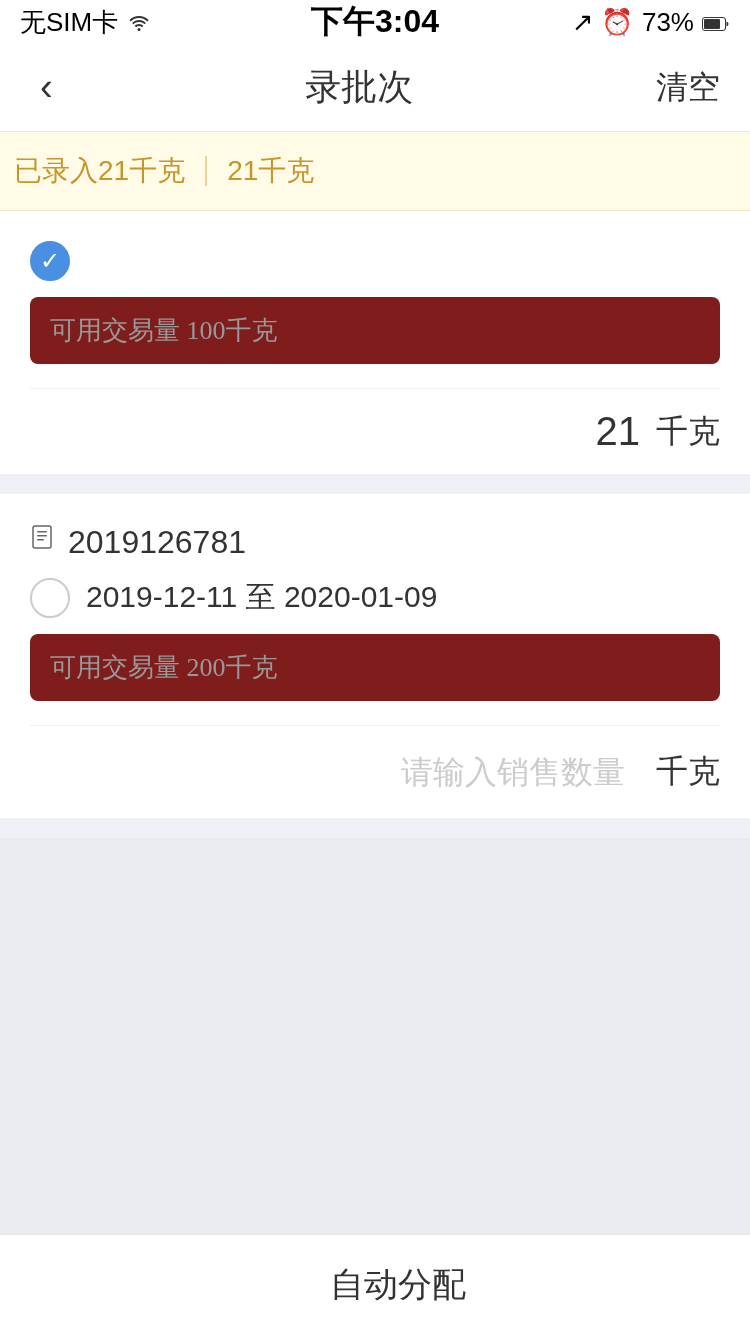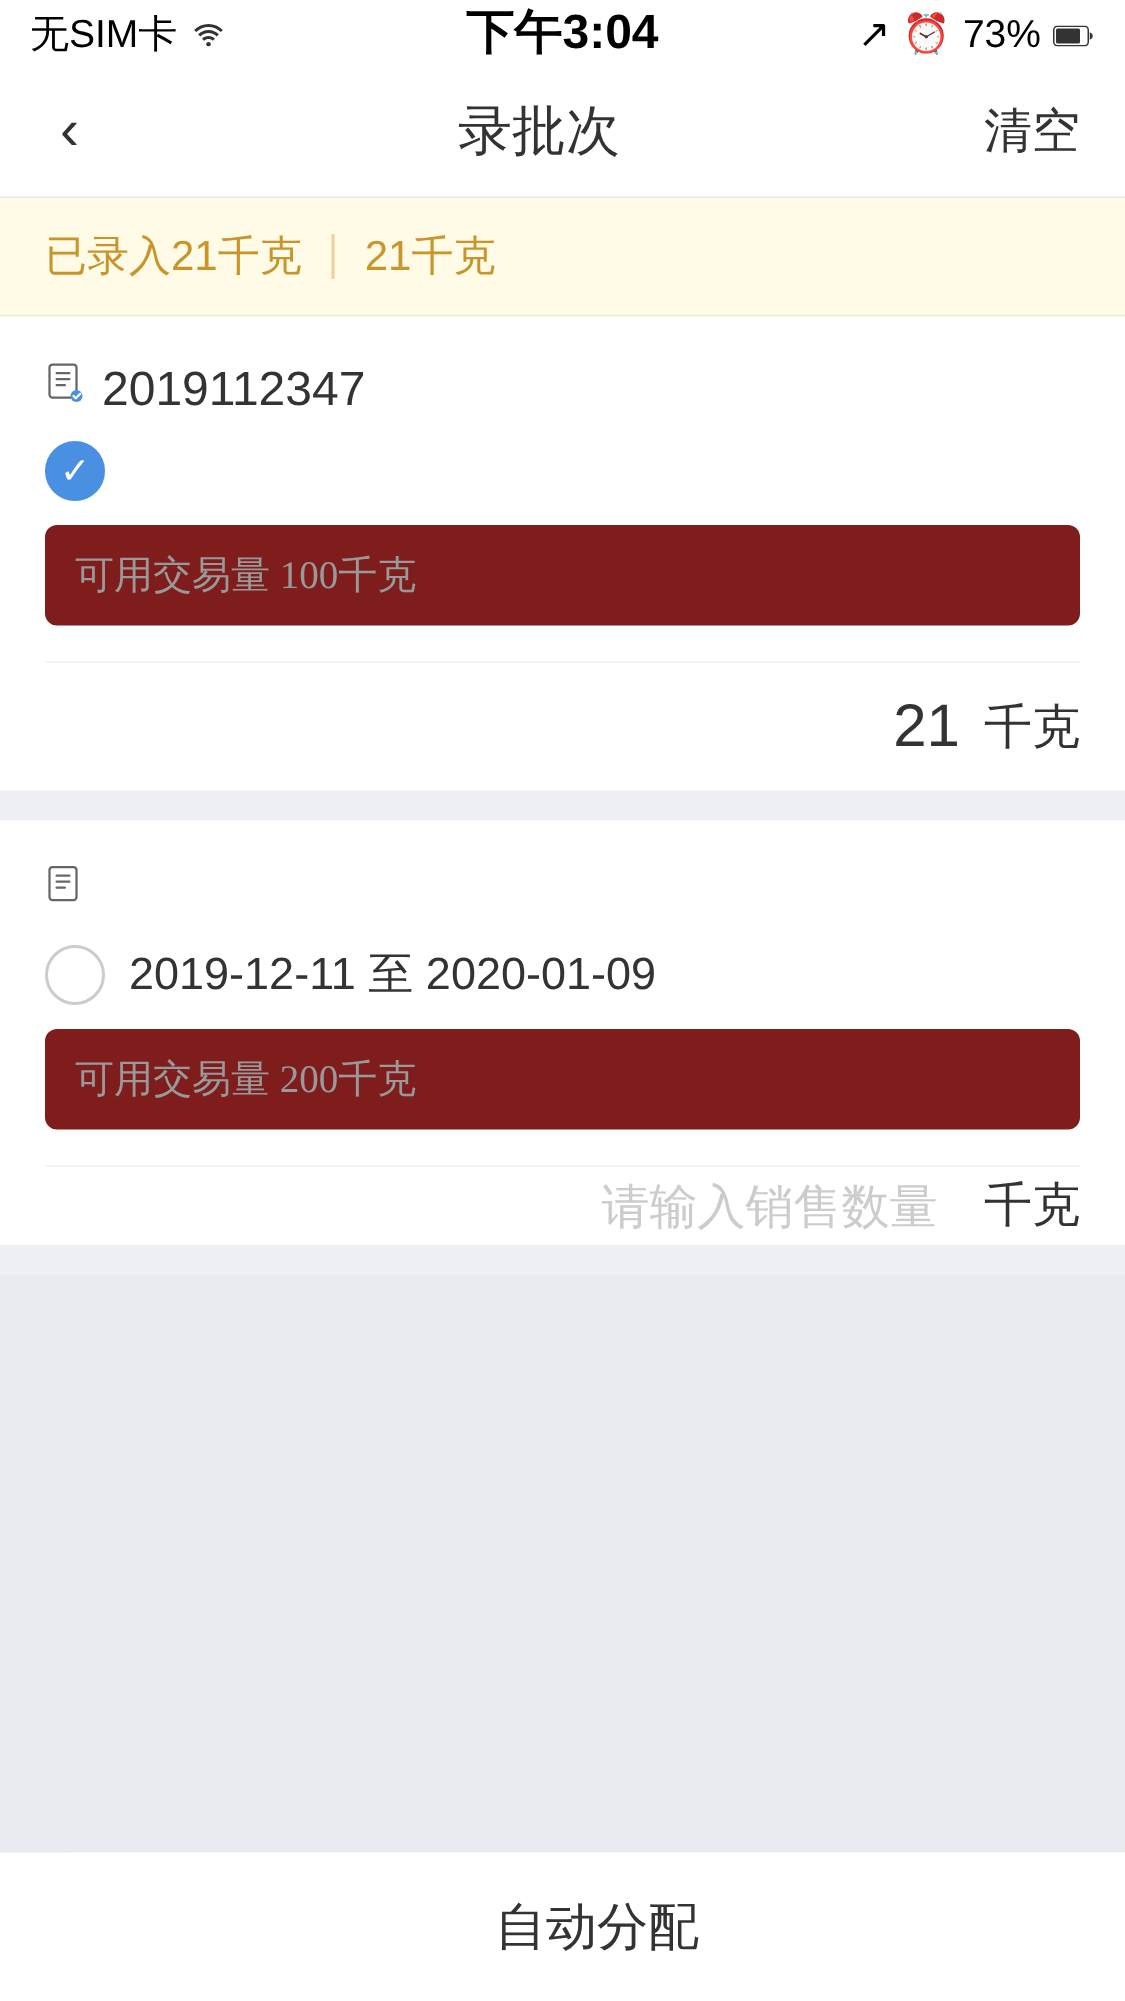--- a/index.html
+++ b/index.html
@@ -68,21 +68,21 @@
     .nav-clear {
       font-size: 32px;
       color: #333;
       cursor: pointer;
     }
 
     
     .info-banner {
       width: 750px;
       background: #fffbe6;
-      padding: 20px 30px;
+      padding: 20px 14px;
       display: flex;
       align-items: center;
       gap: 20px;
       border-bottom: 1px solid #f0e6c8;
     }
     .info-item {
       font-size: 28px;
       color: #c8952a;
     }
     .info-divider {
@@ -173,21 +173,21 @@
     }
     .quantity-unit {
       font-size: 32px;
       color: #333;
     }
 
     .batch-input-row {
       display: flex;
       align-items: center;
       justify-content: flex-end;
-      padding: 4px 0;
+      padding: 24px 0;
       border-top: 1px solid #f0f0f0;
       gap: 16px;
     }
     .quantity-input {
       font-size: 32px;
       color: #ccc;
       border: none;
       outline: none;
       text-align: right;
       background: transparent;
@@ -290,33 +290,20 @@
 
 <div class="content-wrapper">
 
   <div class="info-banner">
     <span class="info-item">已录入21千克</span>
     <div class="info-divider"></div>
     <span class="info-item">21千克</span>
   </div>
 
   <div class="batch-card">
-    <div class="batch-header">
-      <span class="batch-doc-icon">
-        <svg width="28" height="28" viewBox="0 0 28 28" fill="none">
-          <rect x="3" y="1" width="18" height="22" rx="2" stroke="#666" stroke-width="1.5"></rect>
-          <rect x="7" y="6" width="10" height="1.5" rx="0.75" fill="#666"></rect>
-          <rect x="7" y="10" width="10" height="1.5" rx="0.75" fill="#666"></rect>
-          <rect x="7" y="14" width="7" height="1.5" rx="0.75" fill="#666"></rect>
-          <rect x="17" y="18" width="8" height="8" rx="4" fill="#4a90e2"></rect>
-          <path d="M19 22l1.5 1.5 3-3" stroke="#fff" stroke-width="1.5" stroke-linecap="round" stroke-linejoin="round"></path>
-        </svg>
-      </span>
-      <span class="batch-id">2019112347</span>
-    </div>
 
     <div class="batch-date-row">
       <div class="radio-circle selected">
         <span class="radio-check">✓</span>
       </div>
     </div>
 
     <div class="batch-available">
       <span class="batch-available-text">可用交易量 100千克</span>
     </div>
@@ -332,20 +319,21 @@
   <div class="batch-card">
     <div class="batch-header">
       <span class="batch-doc-icon">
         <svg width="28" height="28" viewBox="0 0 28 28" fill="none">
           <rect x="3" y="1" width="18" height="22" rx="2" stroke="#666" stroke-width="1.5"></rect>
           <rect x="7" y="6" width="10" height="1.5" rx="0.75" fill="#666"></rect>
           <rect x="7" y="10" width="10" height="1.5" rx="0.75" fill="#666"></rect>
           <rect x="7" y="14" width="7" height="1.5" rx="0.75" fill="#666"></rect>
         </svg>
       </span>
+      <span class="batch-id">2019126781</span>
     </div>
 
     <div class="batch-date-row">
       <div class="radio-circle"></div>
       <span class="batch-date">2019-12-11 至 2020-01-09</span>
     </div>
 
     <div class="batch-available">
       <span class="batch-available-text">可用交易量 200千克</span>
     </div>

